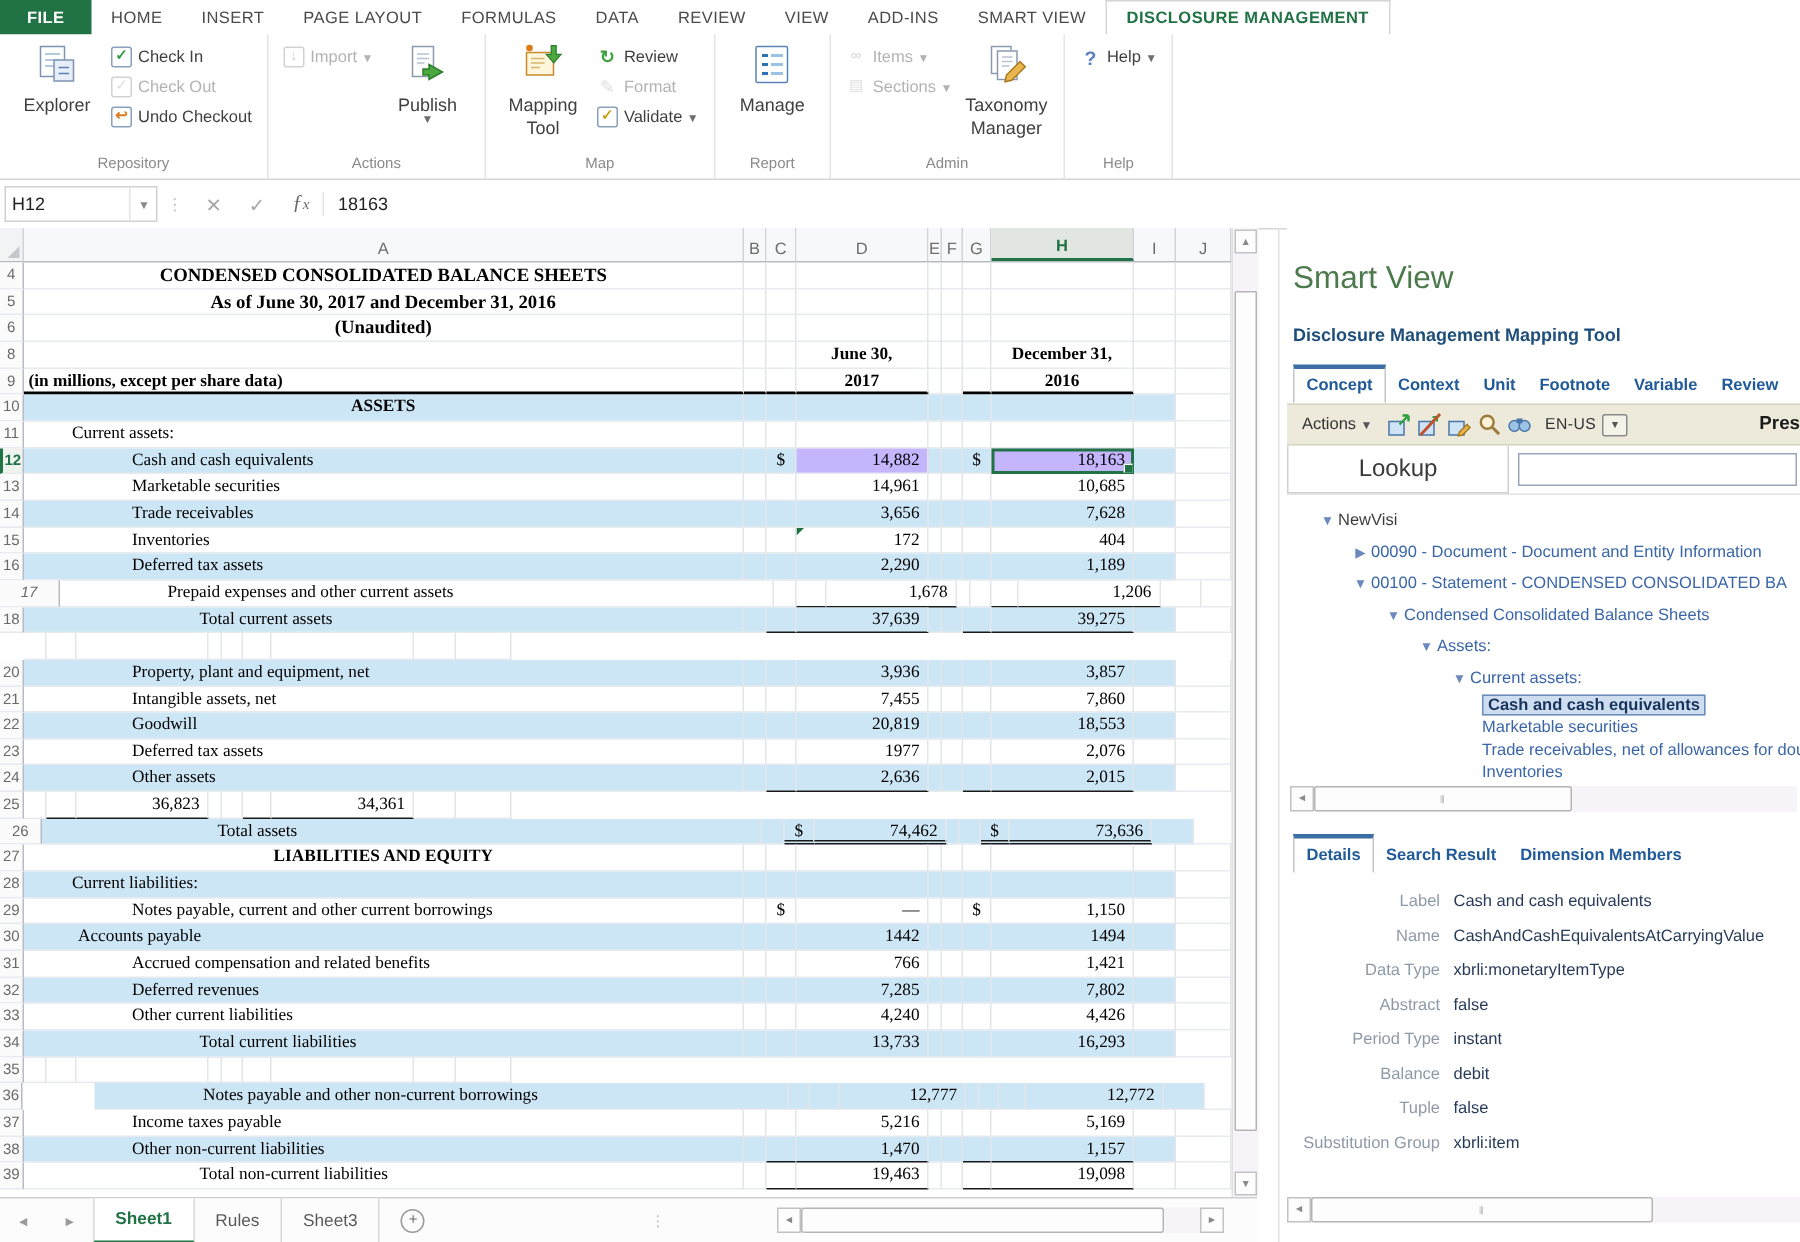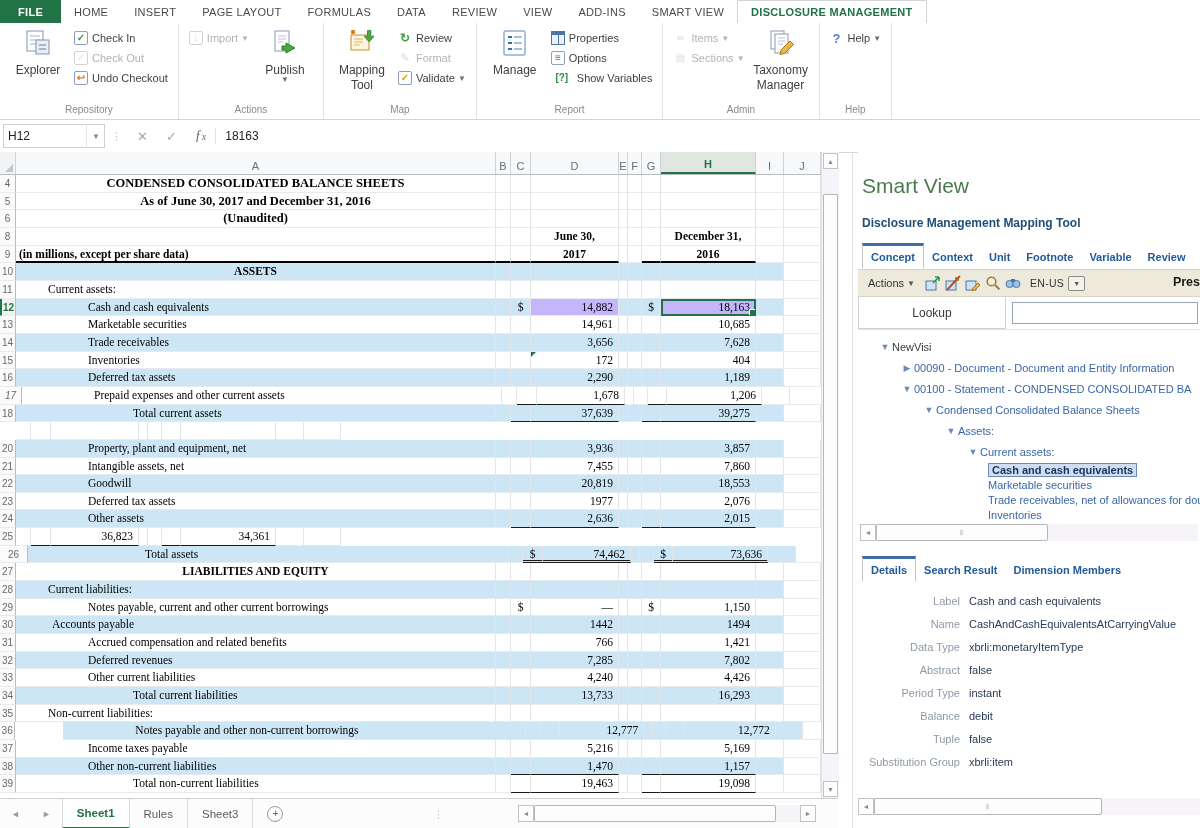--- a/index.html
+++ b/index.html
@@ -112,21 +112,21 @@
             display:flex;align-items:center;padding-left:10px;overflow:hidden}
   .actions-lbl{font-size:11px;color:#333}
   .actions-arr{font-size:8px;color:#555;margin:0 8px 0 3px}
   .tbi{margin:0 2px;display:inline-flex}
   .locale{font-size:10.5px;color:#333;margin-left:7px;letter-spacing:.3px}
   .locale-dd{width:15px;height:13px;border:1px solid #8a8a8a;border-radius:2px;background:#f5f3e8;color:#555;font-size:7px;
              display:inline-flex;align-items:center;justify-content:center;margin-left:4px}
   .pres{position:absolute;right:0;top:5px;font-size:12.5px;font-weight:bold;color:#1a1a1a}
   .lookup-row{display:flex;align-items:center;height:32px;border-bottom:1px solid #e4e4e4}
   .lookup-cell{width:148px;height:100%;border:1px solid #d0d0d0;border-top:none;box-sizing:border-box;display:flex;align-items:center;justify-content:center;
-               font-size:12px;color:#3a3a3a}
+               font-size:16px;color:#3a3a3a}
   .lookup-input{flex:1;height:22px;margin:0 2px 0 6px;border:1px solid #98a6b8;background:#fff;box-sizing:border-box}
   .tree{margin-top:6px;height:188px;overflow:hidden}
   .titem{display:flex;align-items:center;white-space:nowrap;font-size:11px;color:#3a66a8}
   .titem.h22{height:21px}.titem.h16{height:15px}
   .tri{font-size:9px;color:#6b89bd;width:14px;flex:none;text-align:center}
   .tlabel{color:#3a66a8}
   .titem.root .tlabel{color:#3c3c3c}
   .tlabel.tsel{background:#cfddf0;border:1px solid #6b8cba;color:#17335c;font-weight:bold;padding:0 3px}
   .pscroll{position:relative;height:17px;margin-top:4px;display:flex;align-items:stretch;background:#f6f4f9}
   .dtabs{display:flex;align-items:flex-end;margin:14px 0 0 4px;height:26px}
@@ -236,34 +236,20 @@
     <div class="rgroup">
       <div class="rgroup-cols">
         <div class="btn-large">
           <span><svg width="30" height="30" viewBox="0 0 30 30">
               <rect x="4" y="3" width="21" height="24" rx="1" fill="#fff" stroke="#5b83b5"></rect>
               <path d="M8 9h4M8 15h4M8 21h4" stroke="#2e74b5" stroke-width="2" fill="none"></path>
               <path d="M14 9h8M14 15h8M14 21h8" stroke="#9cc3e5" stroke-width="2" fill="none"></path>
             </svg></span>
           <div class="blabel">Manage</div>
         </div>
-        <div class="btn-stack">
-          <div class="btn-small">
-            <span class="icn properties-icon"></span>
-            <span class="slabel">Properties</span>
-          </div>
-          <div class="btn-small">
-            <span class="icn options-icon boxed"></span>
-            <span class="slabel">Options</span>
-          </div>
-          <div class="btn-small">
-            <span class="icn show-variables-icon"></span>
-            <span class="slabel">Show Variables</span>
-          </div>
-        </div>
       </div>
       <div class="rgroup-label">Report</div>
     </div>
     <div class="rgroup">
       <div class="rgroup-cols">
         <div class="btn-stack">
           <div class="btn-small disabled">
             <span class="icn items-icon"></span>
             <span class="slabel">Items</span>
             <span class="sdrop">▼</span>
@@ -478,21 +464,21 @@
         <div class="gc dolc striped" style="width: 20px;"></div>
         <div class="gc numc dcell striped" style="width: 88px;">2,290</div>
         <div class="gc striped" style="width: 9px;"></div>
         <div class="gc striped" style="width: 14px;"></div>
         <div class="gc dolc striped" style="width: 19px;"></div>
         <div class="gc numc striped" style="width: 95px;">1,189</div>
         <div class="gc striped" style="width: 28px;"></div>
         <div class="gc" style="width: 37px;"></div>
       </div>
       <div class="grow">
-        <div class="gc rn" style="width: 22px; font-style: italic;">17</div>
+        <div class="gc rn" style="width: 40px; font-style: italic;">17</div>
         <div class="gc cell-a ind1" style="width: 480px;">Prepaid expenses and other current assets</div>
         <div class="gc" style="width: 15px;"></div>
         <div class="gc dolc nbb" style="width: 20px;"></div>
         <div class="gc numc dcell nbb" style="width: 88px;">1,678</div>
         <div class="gc" style="width: 9px;"></div>
         <div class="gc" style="width: 14px;"></div>
         <div class="gc dolc nbb" style="width: 19px;"></div>
         <div class="gc numc nbb" style="width: 95px;">1,206</div>
         <div class="gc" style="width: 28px;"></div>
         <div class="gc" style="width: 37px;"></div>
@@ -711,21 +697,20 @@
         <div class="gc numc dcell striped" style="width: 88px;">13,733</div>
         <div class="gc striped" style="width: 9px;"></div>
         <div class="gc striped" style="width: 14px;"></div>
         <div class="gc dolc striped" style="width: 19px;"></div>
         <div class="gc numc striped" style="width: 95px;">16,293</div>
         <div class="gc striped" style="width: 28px;"></div>
         <div class="gc" style="width: 37px;"></div>
       </div>
       <div class="grow">
         <div class="gc rn" style="width: 16px;">35</div>
-        <div class="gc cell-a ind0" style="width: 480px;">Non-current liabilities:</div>
         <div class="gc" style="width: 15px;"></div>
         <div class="gc dolc" style="width: 20px;"></div>
         <div class="gc numc dcell" style="width: 88px;"></div>
         <div class="gc" style="width: 9px;"></div>
         <div class="gc" style="width: 14px;"></div>
         <div class="gc dolc" style="width: 19px;"></div>
         <div class="gc numc" style="width: 95px;"></div>
         <div class="gc" style="width: 28px;"></div>
         <div class="gc" style="width: 37px;"></div>
       </div>

